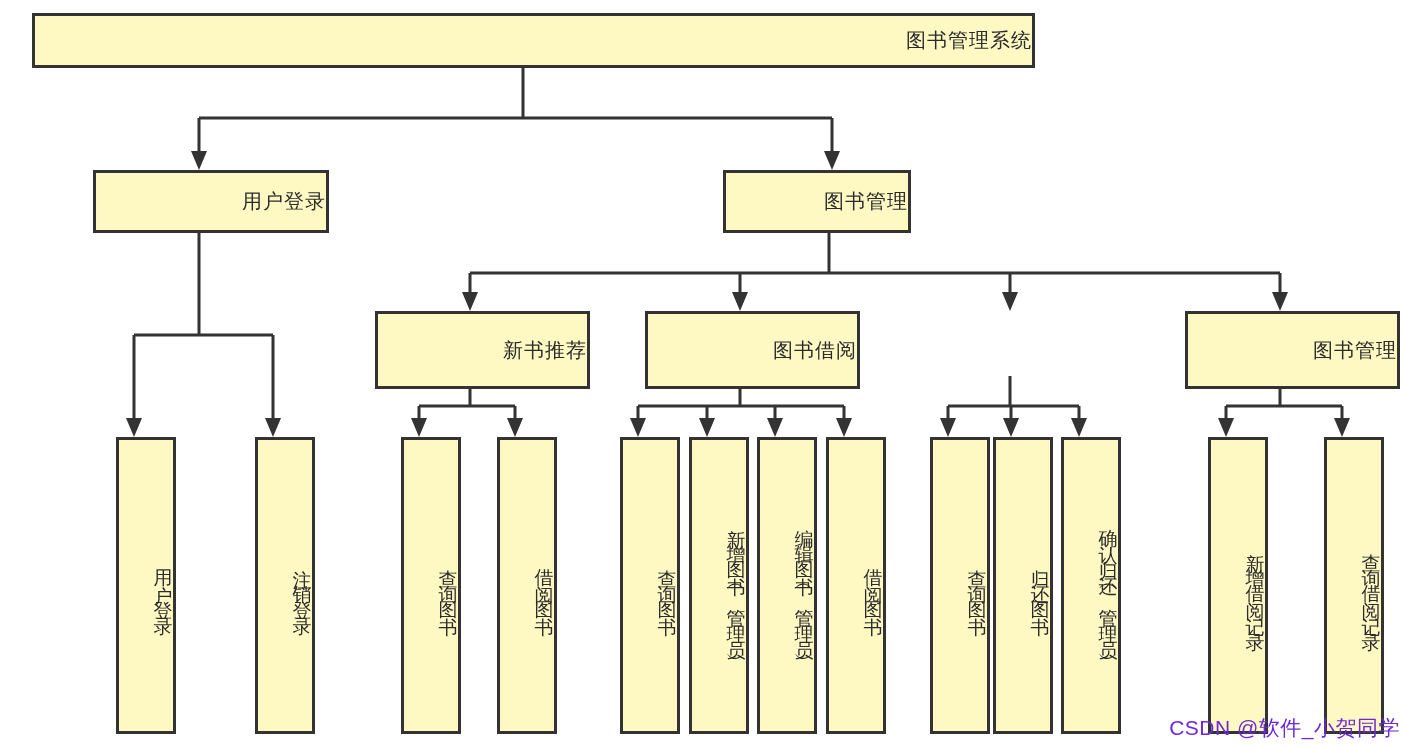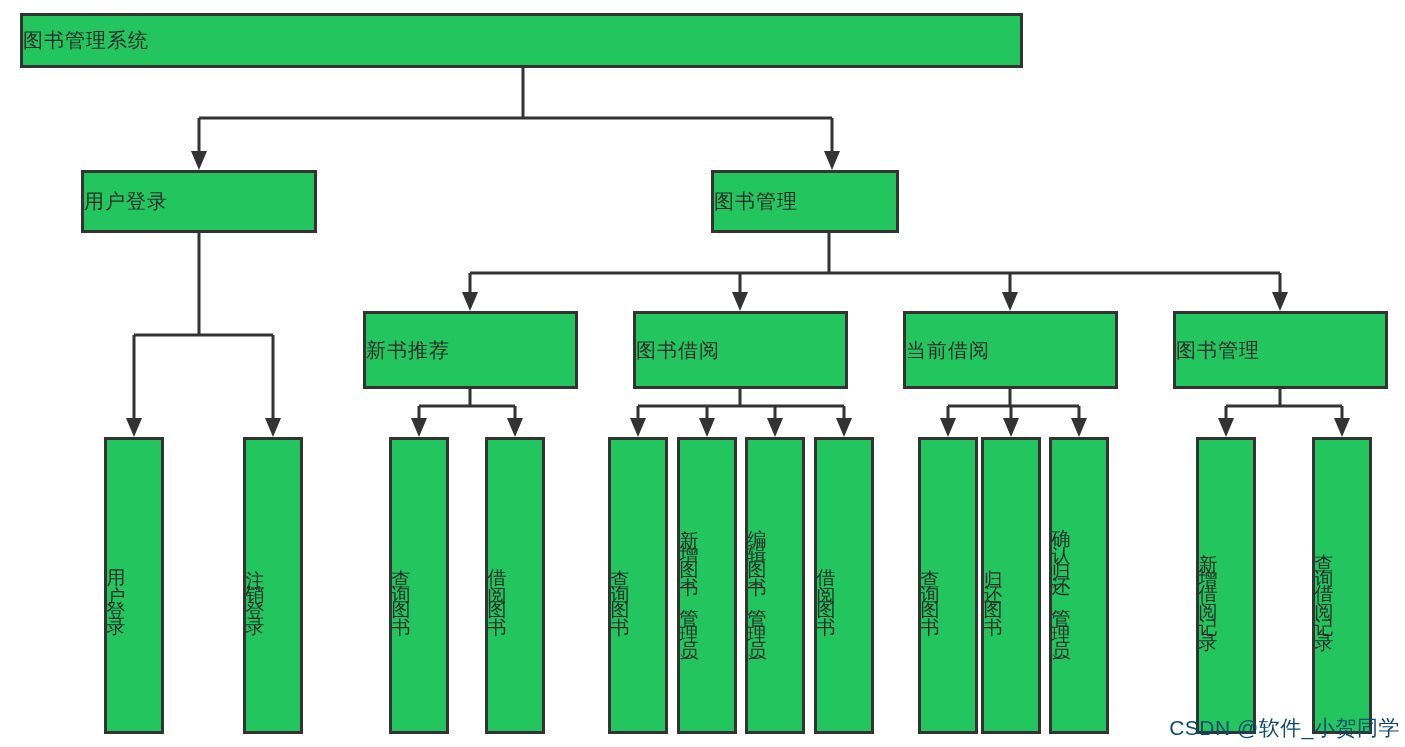--- a/index.html
+++ b/index.html
@@ -1,35 +1,35 @@
 <!DOCTYPE html>
 <html><head>
 <meta charset="utf-8">
 <style>
   html,body{margin:0;padding:0;background:#fff;}
   body{font-family:"Liberation Sans",sans-serif;}
   .stage{position:relative;width:1405px;height:747px;background:#ffffff;overflow:hidden;color:#2b2b2b;}
   .wires{position:absolute;left:0;top:0;width:1405px;height:747px;}
-  .box{position:absolute;box-sizing:border-box;border:3px solid #333333;background:#22c55e;
-       display:flex;align-items:center;justify-content:flex-start;text-align:center;z-index:2;}
+  .box{position:absolute;box-sizing:border-box;border:3px solid #333333;background:#fef9c3;
+       display:flex;align-items:center;justify-content:flex-end;text-align:center;z-index:2;margin-left:12px;}
   .hlabel{font-size:20px;letter-spacing:1px;color:#2b2b2b;white-space:nowrap;}
   .vlabel{writing-mode:vertical-rl;text-orientation:mixed;font-size:19px;line-height:1;
           letter-spacing:16px;color:#2b2b2b;}
   .root{left:20px;top:13px;width:1003px;height:55px;}
   .l2a{left:81px;top:170px;width:236px;height:63px;}
   .l2b{left:711px;top:170px;width:188px;height:63px;}
   .l3{top:311px;width:215px;height:78px;}
   .l3a{left:363px;} .l3b{left:633px;} .l3c{left:903px;} .l3d{left:1173px;}
   .leaf{top:437px;width:60px;height:297px;}
   .lf1{left:104px;} .lf2{left:243px;}
   .lf3{left:389px;} .lf4{left:485px;}
   .lf5{left:608px;} .lf6{left:677px;} .lf7{left:745px;} .lf8{left:814px;}
   .lf9{left:918px;} .lf10{left:981px;} .lf11{left:1049px;}
   .lf12{left:1196px;} .lf13{left:1312px;}
-  .watermark{position:absolute;right:5px;top:714px;font-size:21px;color:#0c4a6e;
+  .watermark{position:absolute;right:5px;top:714px;font-size:21px;color:#6d28d9;
              z-index:10;white-space:nowrap;letter-spacing:0.5px;}
 </style>
 </head>
 <body>
 
 <div class="stage">
 
   <svg class="wires" viewBox="0 0 1405 747" xmlns="http://www.w3.org/2000/svg">
     <path d="M523 68 V118 M199 118 H832 M199 118 V153 M832 118 V153
              M199 233 V335 M134 335 H273 M134 335 V420 M273 335 V420
@@ -59,23 +59,20 @@
   </div>
   <div class="box l2b">
     <span class="hlabel">图书管理</span>
   </div>
 
   <div class="box l3 l3a">
     <span class="hlabel">新书推荐</span>
   </div>
   <div class="box l3 l3b">
     <span class="hlabel">图书借阅</span>
-  </div>
-  <div class="box l3 l3c">
-    <span class="hlabel">当前借阅</span>
   </div>
   <div class="box l3 l3d">
     <span class="hlabel">图书管理</span>
   </div>
 
   <div class="box leaf lf1">
     <span class="vlabel">用户登录</span>
   </div>
   <div class="box leaf lf2">
     <span class="vlabel">注销登录</span>

